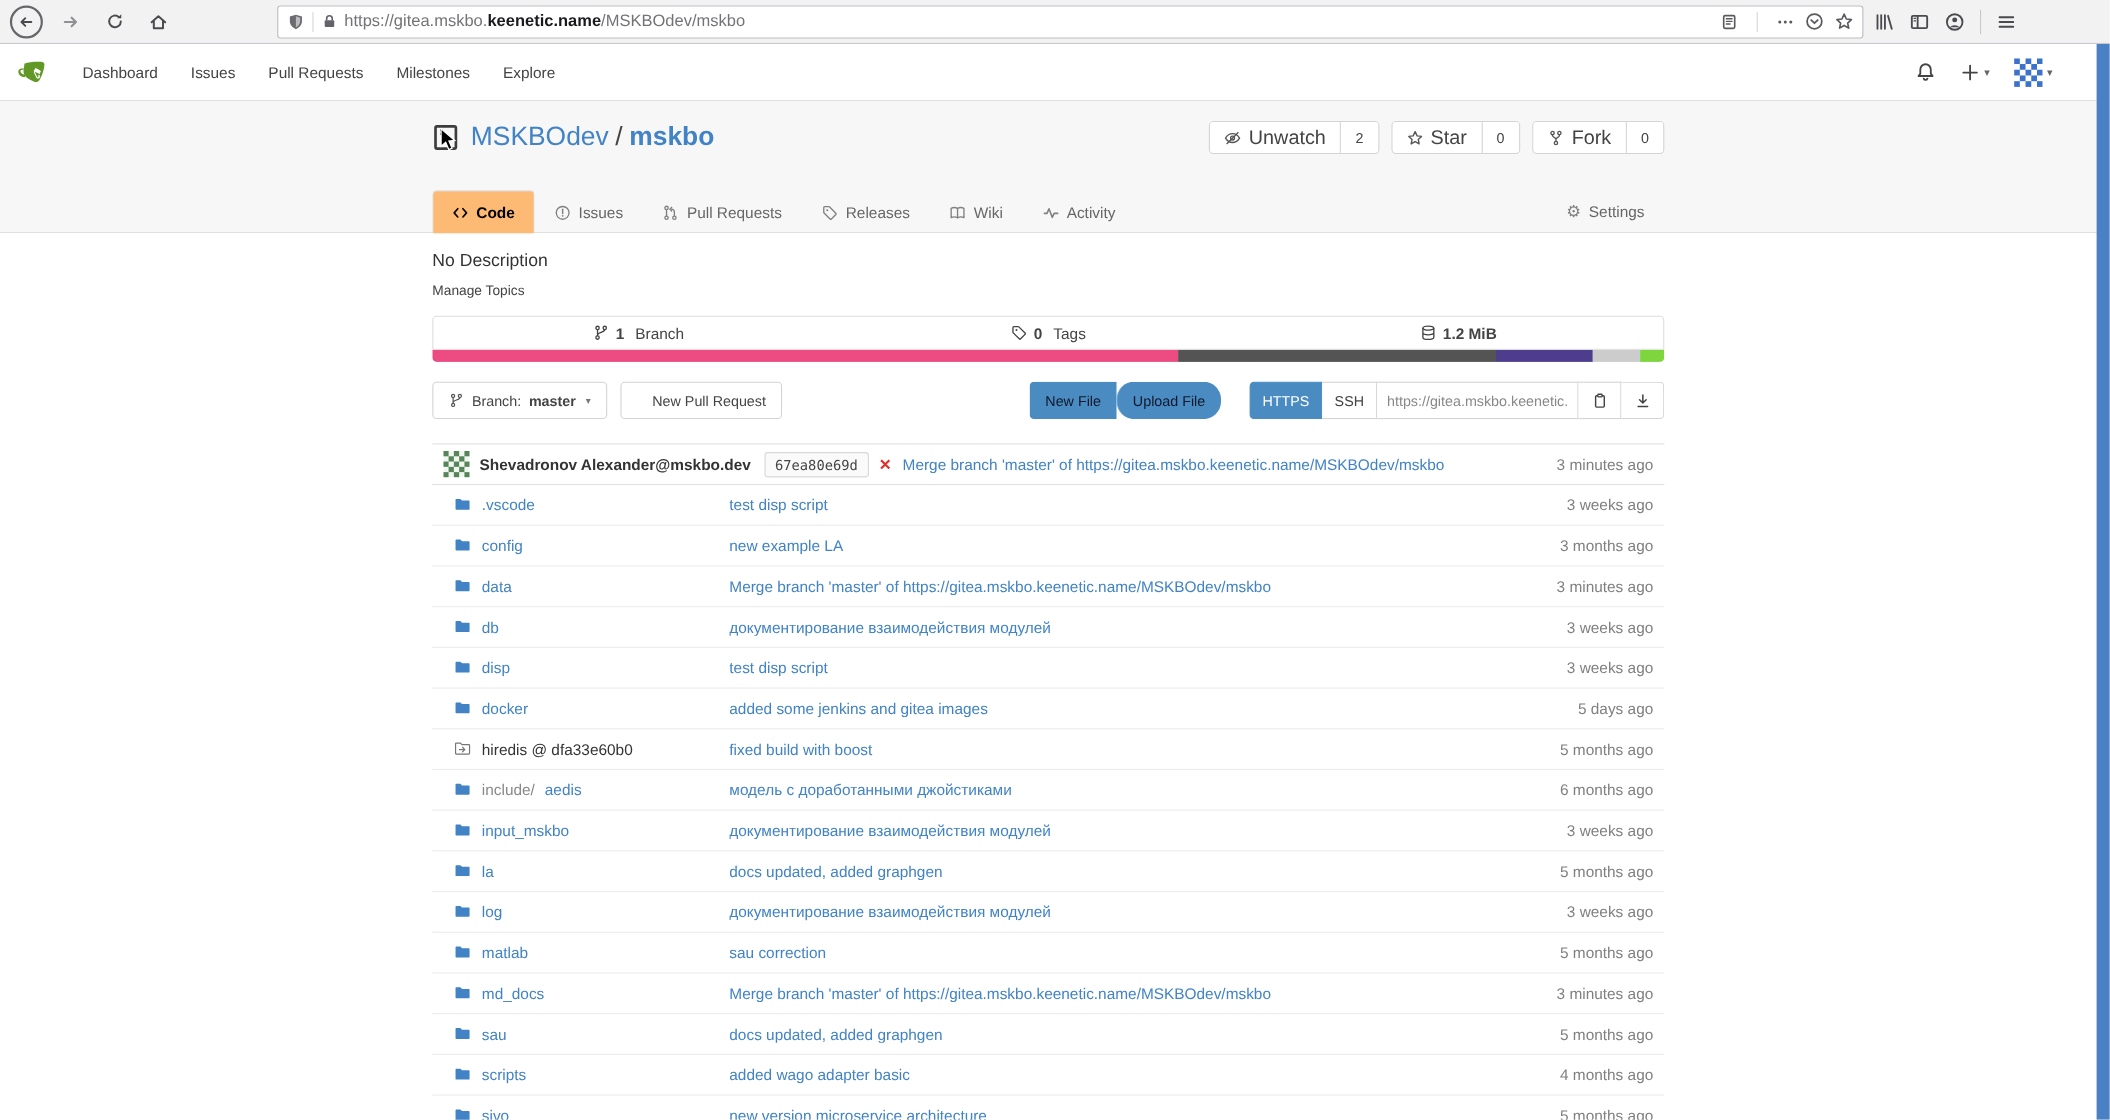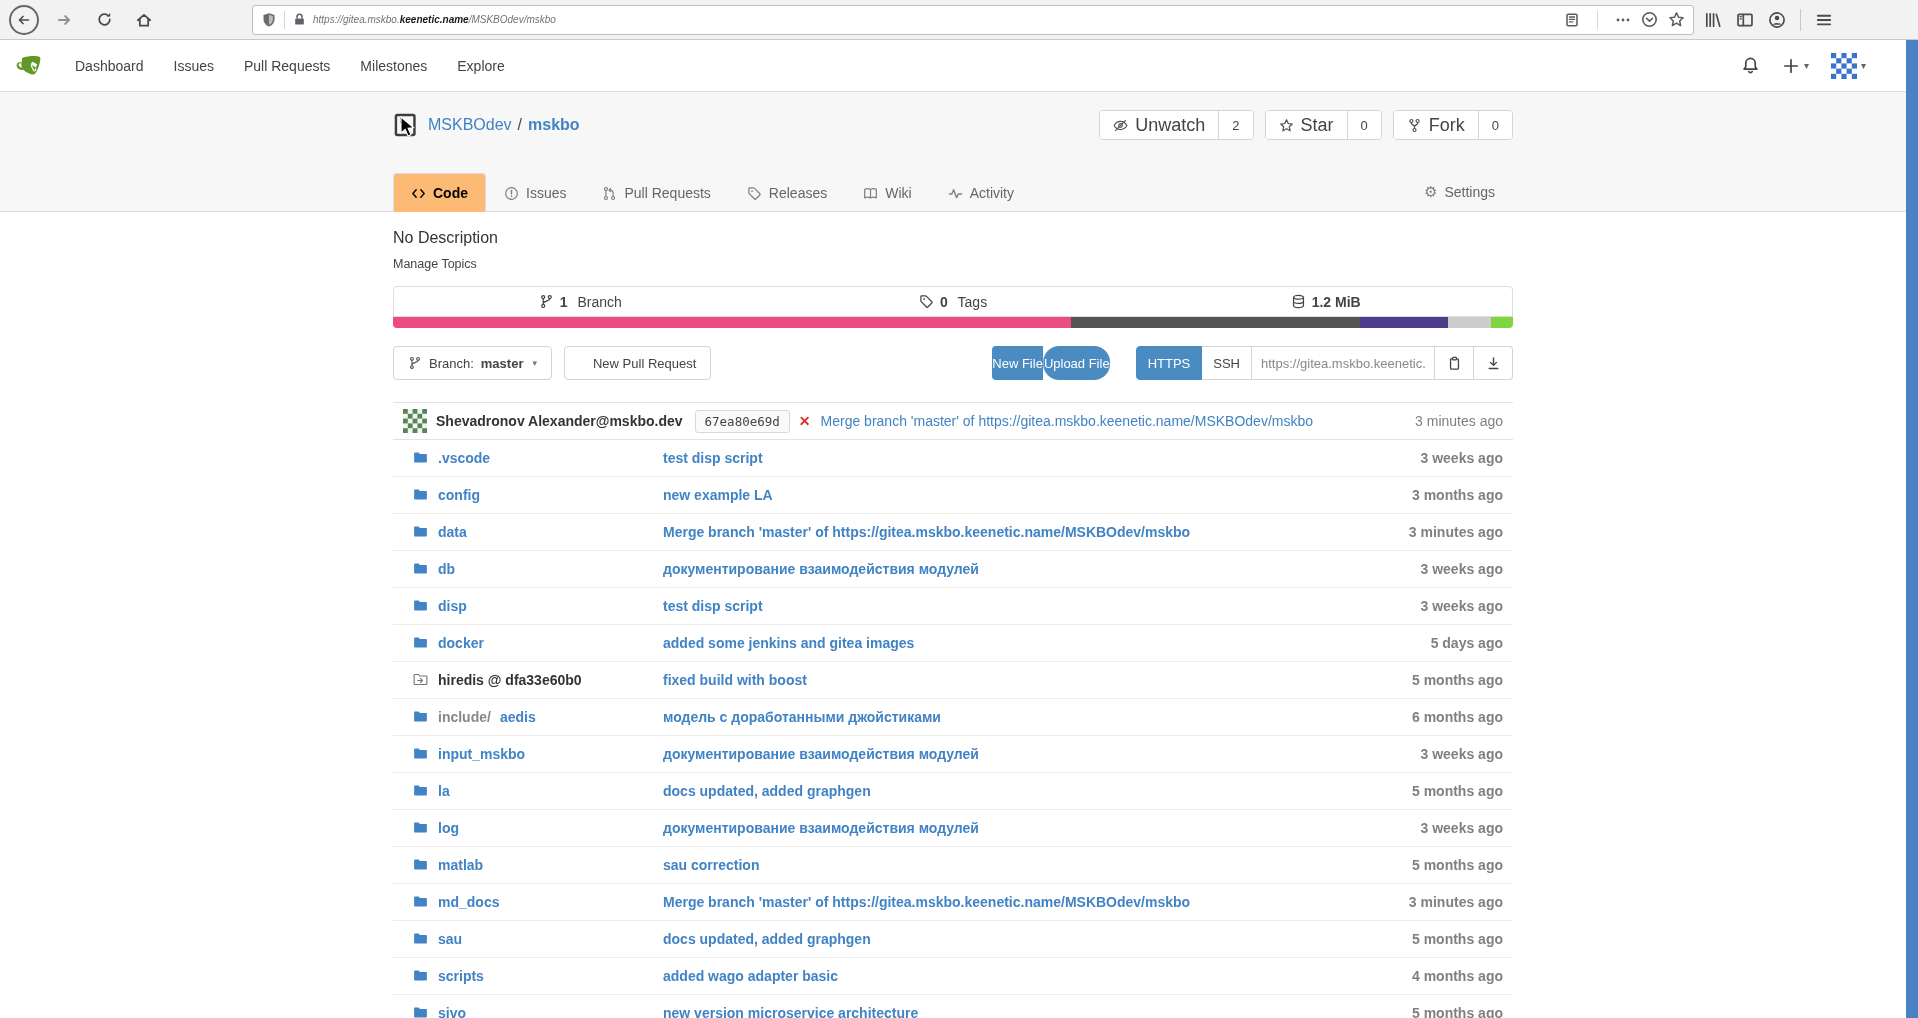--- a/index.html
+++ b/index.html
@@ -7,21 +7,21 @@
   body { font-family:"Liberation Sans", sans-serif; background:#fff; color:#333; position:relative; }
 
   
   .browser-bar { height:40px; background:#f2f2f3; border-bottom:1px solid #c9c9cd; display:flex; align-items:center; padding:0 8px; }
   .tb-btn { width:32px; height:32px; display:flex; align-items:center; justify-content:center; color:#48484d; flex:0 0 auto; }
   .tb-btn svg { display:block; }
   .back-circle { width:30px; height:30px; border:2px solid #66666b; border-radius:50%; display:flex; align-items:center; justify-content:center; }
   .tb-gap { width:8px; flex:0 0 auto; }
   .urlbar { height:30px; flex:1; max-width:1442px; margin-left:92px; margin-right:10px; background:#fff; border:1px solid #bdbdc2; border-radius:3px; display:flex; align-items:center; padding:0 8px; min-width:0; }
   .url-sep { width:1px; height:18px; background:#d6d6da; margin:0 7px; flex:0 0 auto; }
-  .url-text { font-size:10px; color:#737377; white-space:nowrap; overflow:hidden; flex:1; margin-left:6px;font-style:italic; }
+  .url-text { font-size:15px; color:#737377; white-space:nowrap; overflow:hidden; flex:1; margin-left:6px; }
   .url-text b { color:#1a1a1e; font-weight:700; }
   .urlbar-right { display:flex; align-items:center; gap:10px; flex:0 0 auto; color:#5a5a5f; }
   .chrome-right { display:flex; align-items:center; gap:14px; color:#48484d; margin-right:4px; }
   .chrome-sep { width:1px; height:22px; background:#c9c9cd; }
 
   
   .gitea-nav { height:52px; background:#fff; border-bottom:1px solid #ddd; display:flex; align-items:center; padding:0 16px; }
   .gitea-logo { width:30px; height:30px; margin-right:14px; }
   .nav-items { display:flex; align-items:center; height:100%; }
   .nav-item { padding:0 15px; font-size:14px; color:#444; height:100%; display:flex; align-items:center; cursor:pointer; }
@@ -32,21 +32,21 @@
 
   
   .page { margin-right:12px; }
   .container { width:1120px; margin:0 auto; }
 
   
   .repo-header { background:#f7f7f7; border-bottom:1px solid #ddd; height:120px; }
   .repo-header .container { height:100%; display:flex; flex-direction:column; justify-content:space-between; }
   .title-row { display:flex; align-items:center; padding-top:18px; }
   .repo-icon { width:26px; height:26px; color:#3d3d3d; margin-right:9px; }
-  .repo-title { font-size:16px; }
+  .repo-title { font-size:24px; }
   .repo-title a { color:#4183c4; text-decoration:none; }
   .repo-title .sep { color:#444; margin:0 6px; }
   .repo-title .repo-name { font-weight:700; }
   .repo-actions { margin-left:auto; display:flex; gap:11px; }
   .action-group { display:flex; height:30px; border:1px solid #d4d4d5; border-radius:4px; overflow:hidden; background:#fff; }
   .action-main { display:flex; align-items:center; gap:7px; padding:0 13px; font-size:18px; color:#444; background:#fff; cursor:pointer; }
   .action-count { display:flex; align-items:center; padding:0 13px; font-size:13px; color:#444; border-left:1px solid #d4d4d5; background:#fff; cursor:pointer; }
   .action-main svg, .action-main .uchar { color:#555; }
 
   .tabs-row { display:flex; align-items:flex-end; position:relative; }
@@ -67,21 +67,21 @@
   .stat-cell b { font-weight:700; }
   .lang-bar { display:flex; height:11px; border-radius:0 0 4px 4px; overflow:hidden; }
   .lang-seg { height:100%; }
 
   .branch-row { margin-top:18px; display:flex; align-items:center; }
   .btn { height:34px; display:inline-flex; align-items:center; gap:7px; padding:0 14px; font-size:13px; color:#444; background:#fff; border:1px solid #d4d4d5; border-radius:4px; cursor:pointer; white-space:nowrap; }
   .btn .caret { font-size:9px; color:#777; margin-left:2px; }
   .branch-row .btn + .btn { margin-left:12px;padding-left:28px; }
   .branch-right { margin-left:auto; display:flex; align-items:center; }
   .blue-group { display:flex; height:34px; border-radius:4px; overflow:hidden; }
-  .blue-btn { background:#4a8bc2; color:#ffffff; font-size:13px; display:flex; align-items:center; padding:0 0; cursor:pointer; }
+  .blue-btn { background:#4a8bc2; color:#0f172a; font-size:13px; display:flex; align-items:center; padding:0 14px; cursor:pointer; }
   .blue-btn + .blue-btn { border-left:1px solid rgba(255,255,255,.25);border-radius:16px; }
   .clone-group { display:flex; height:34px; margin-left:26px; }
   .clone-group > * { border:1px solid #d4d4d5; border-left-width:0; }
   .clone-group > *:first-child { border-left-width:1px; border-radius:4px 0 0 4px; }
   .clone-group > *:last-child { border-radius:0 4px 4px 0; }
   .proto-btn { display:flex; align-items:center; padding:0 11px; font-size:13px; color:#444; background:#fff; cursor:pointer; }
   .proto-btn.active { background:#4a8bc2; border-color:#4a8bc2; color:#fff; }
   .clone-input { width:183px; padding:0 9px; font-size:13px; color:#888; background:#fff; font-family:"Liberation Sans",sans-serif; outline:none; }
   .icon-btn { width:39px; display:flex; align-items:center; justify-content:center; color:#444; background:#fff; cursor:pointer; }
 
@@ -89,21 +89,21 @@
   .commit-row { margin-top:22px; height:38px; border-top:1px solid #e2e2e2; border-bottom:1px solid #e2e2e2; background:#fff; display:flex; align-items:center; padding:0 10px; font-size:14px; }
   .commit-avatar { width:24px; height:24px; margin-right:9px; image-rendering:pixelated; }
   .commit-author { font-weight:700; color:#333; margin-right:12px; white-space:nowrap; }
   .sha-badge { font-family:"DejaVu Sans Mono", monospace; font-size:12.5px; color:#444; background:#fafafa; border:1px solid #d8d8d8; border-radius:3px; padding:3px 9px; margin-right:9px; cursor:pointer; }
   .ci-status { color:#e02d2d; font-weight:700; font-size:14px; margin-right:10px; cursor:pointer; }
   .commit-msg { color:#4183c4; text-decoration:none; white-space:nowrap; overflow:hidden; text-overflow:ellipsis; flex:1; }
   .commit-time { color:#808080; margin-left:16px; white-space:nowrap; }
 
   
   .file-table { font-size:14px; }
-  .file-row { height:37px; display:flex; align-items:center; border-bottom:1px solid #ececec; padding:0 10px 0 20px;font-weight:bold; }
+  .file-row { height:37px; display:flex; align-items:center; border-bottom:1px solid #ececec; padding:0 10px 0 20px; }
   .file-name-cell { width:250px; display:flex; align-items:center; gap:9px; overflow:hidden; flex:0 0 auto; }
   .file-icon { width:16px; height:16px; flex:0 0 auto; display:flex; }
   .file-link { color:#4183c4; text-decoration:none; white-space:nowrap; cursor:pointer; }
   .file-prefix { color:#888; }
   .submodule-name { color:#333; white-space:nowrap; }
   .file-msg-cell { flex:1; overflow:hidden; }
   .file-msg { color:#4183c4; text-decoration:none; white-space:nowrap; cursor:pointer; }
   .file-time { color:#808080; white-space:nowrap; margin-left:16px; }
 
   

